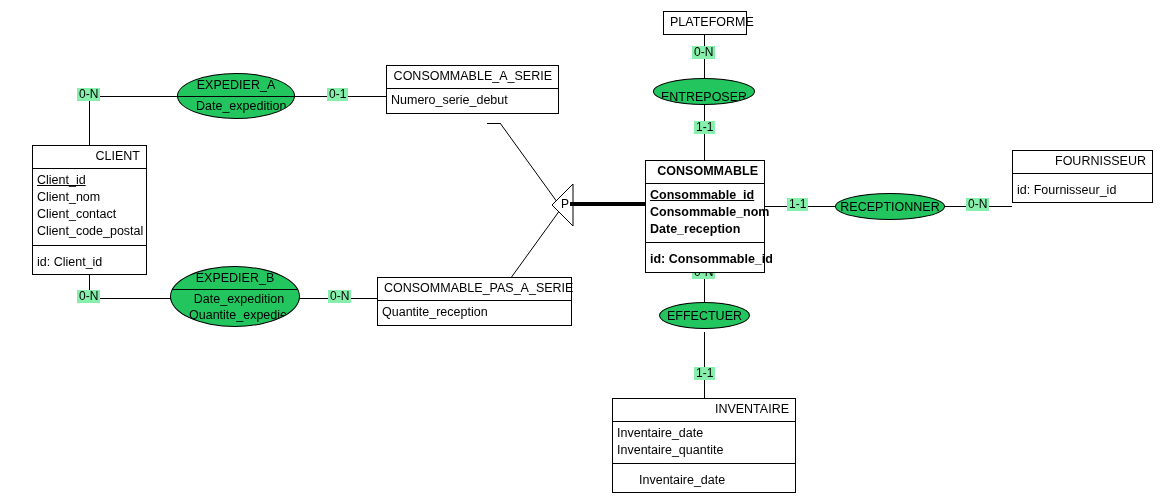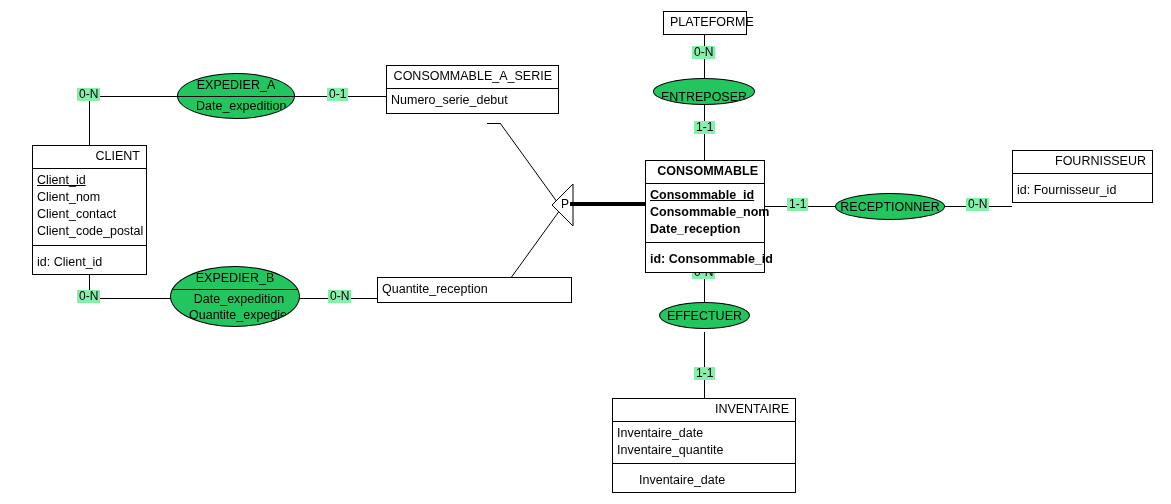--- a/index.html
+++ b/index.html
@@ -200,20 +200,21 @@
   </div>
 
   <div class="entity" style="left:386px; top:65px; width:173px;">
     <div class="ent-title">CONSOMMABLE_A_SERIE</div>
     <div class="ent-attrs">
       <div class="attr">Numero_serie_debut</div>
     </div>
   </div>
 
   <div class="entity" style="left:377px; top:277px; width:195px;">
+    <div class="ent-title">CONSOMMABLE_PAS_A_SERIE</div>
     <div class="ent-attrs">
       <div class="attr">Quantite_reception</div>
     </div>
   </div>
 
   <div class="entity no-sep" style="left:663px; top:11px; width:84px;">
     <div class="ent-title">PLATEFORME</div>
   </div>
 
   <div class="entity" style="left:645px; top:160px; width:120px;font-weight:bold;">

